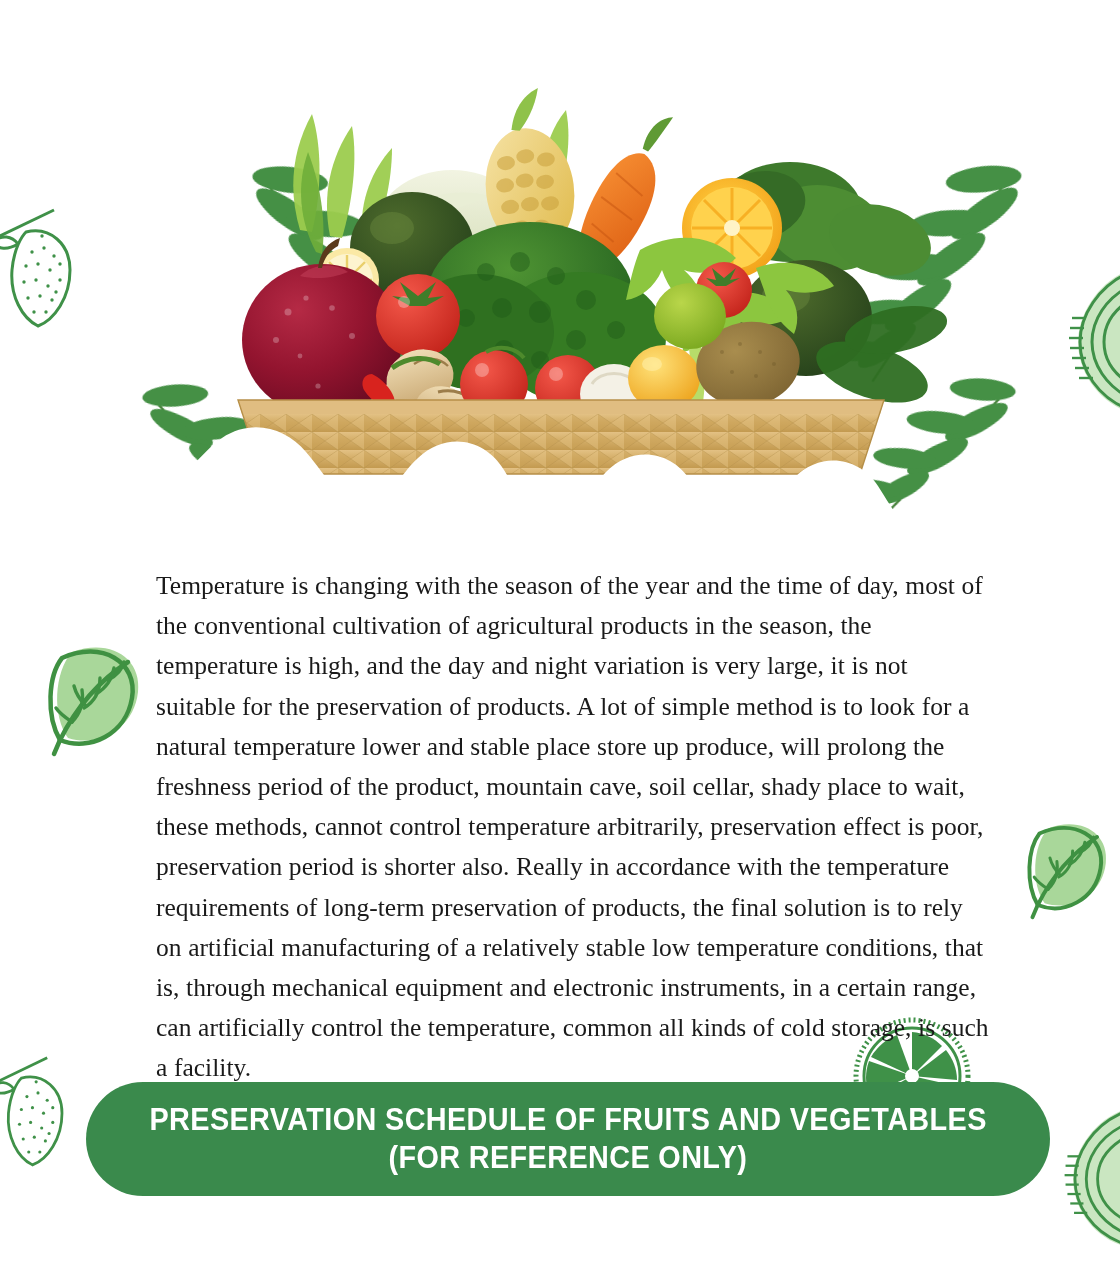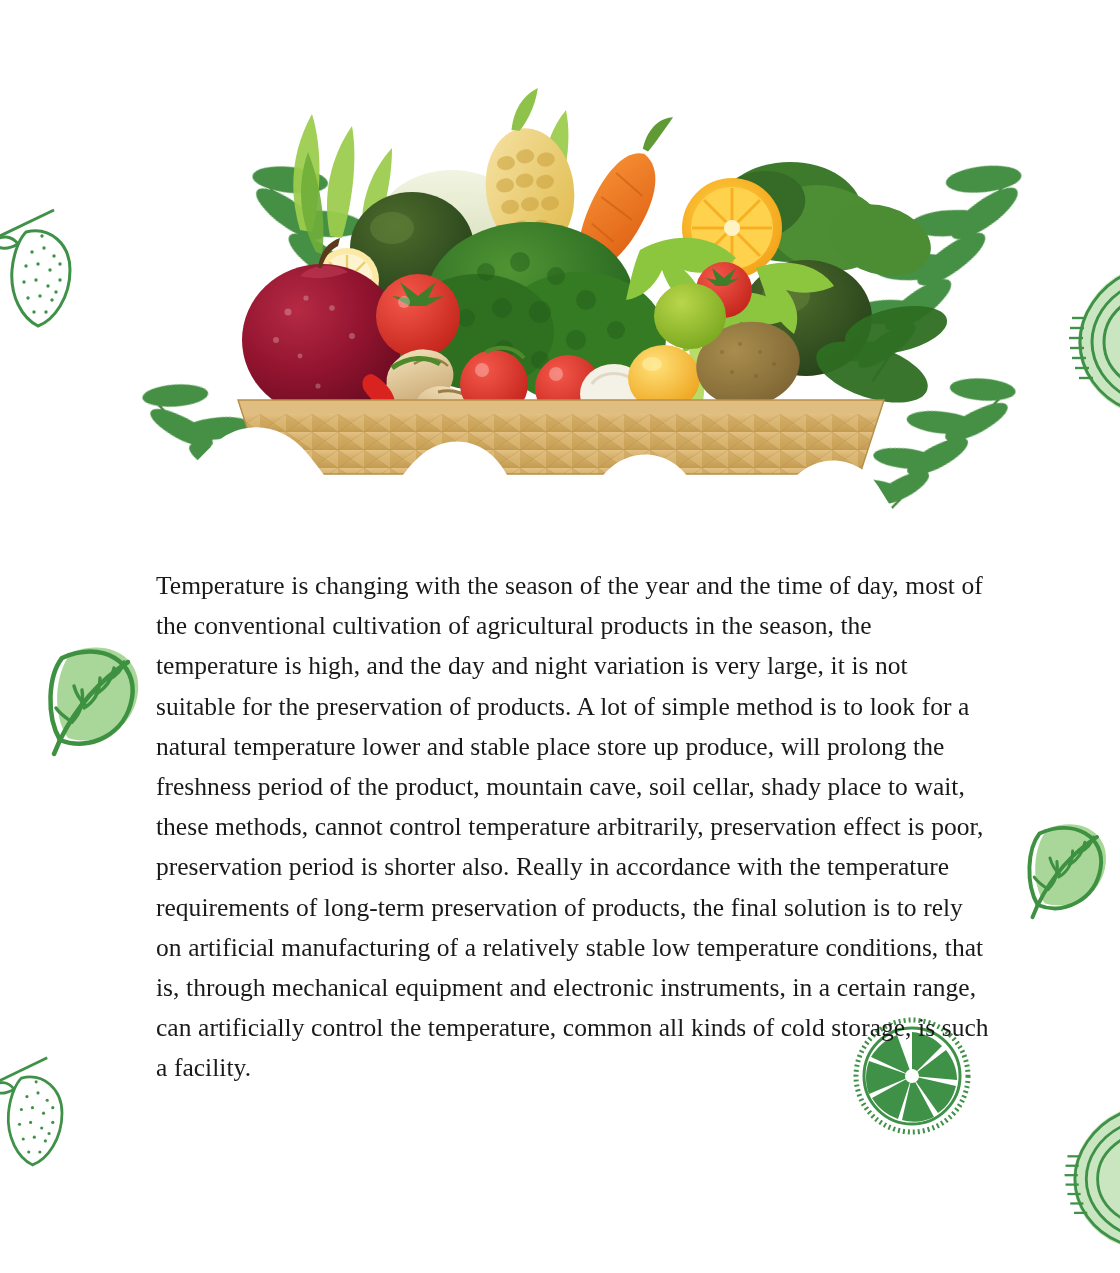--- a/index.html
+++ b/index.html
@@ -591,14 +591,18 @@
           <line x1="13" y1="102" x2="27" y2="102"></line>
         <line x1="17" y1="112" x2="31" y2="112"></line>
       </g>
     </svg>
   </div>
 
   <div class="article">
     <p>Temperature is changing with the season of the year and the time of day, most of the conventional cultivation of agricultural products in the season, the temperature is high, and the day and night variation is very large, it is not suitable for the preservation of products. A lot of simple method is to look for a natural temperature lower and stable place store up produce, will prolong the freshness period of the product, mountain cave, soil cellar, shady place to wait, these methods, cannot control temperature arbitrarily, preservation effect is poor, preservation period is shorter also. Really in accordance with the temperature requirements of long-term preservation of products, the final solution is to rely on artificial manufacturing of a relatively stable low temperature conditions, that is, through mechanical equipment and electronic instruments, in a certain range, can artificially control the temperature, common all kinds of cold storage, is such a facility.</p>
   </div>
 
+  <div class="banner">
+    <div class="banner-line">PRESERVATION SCHEDULE OF FRUITS AND VEGETABLES</div>
+    <div class="banner-line">(FOR REFERENCE ONLY)</div>
+  </div>
 
 </div>
 
 </body></html>

